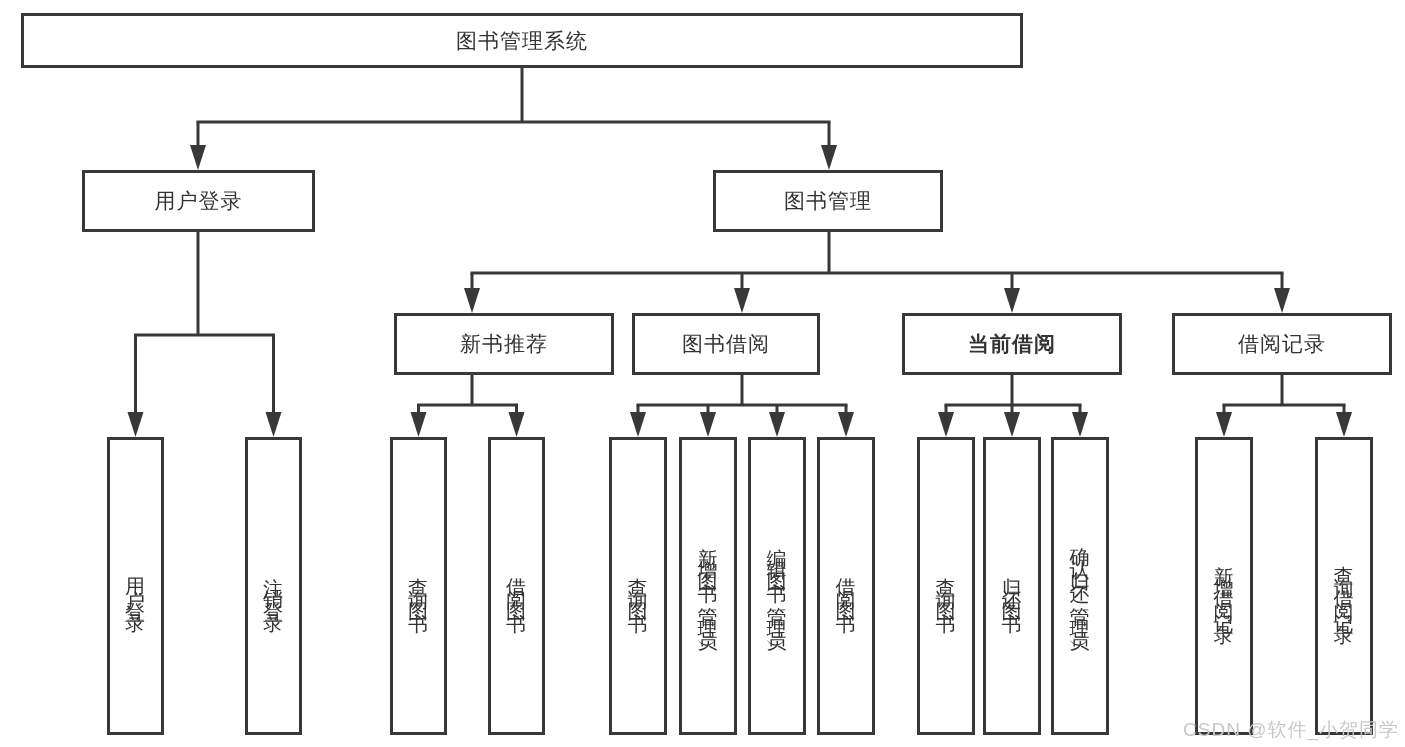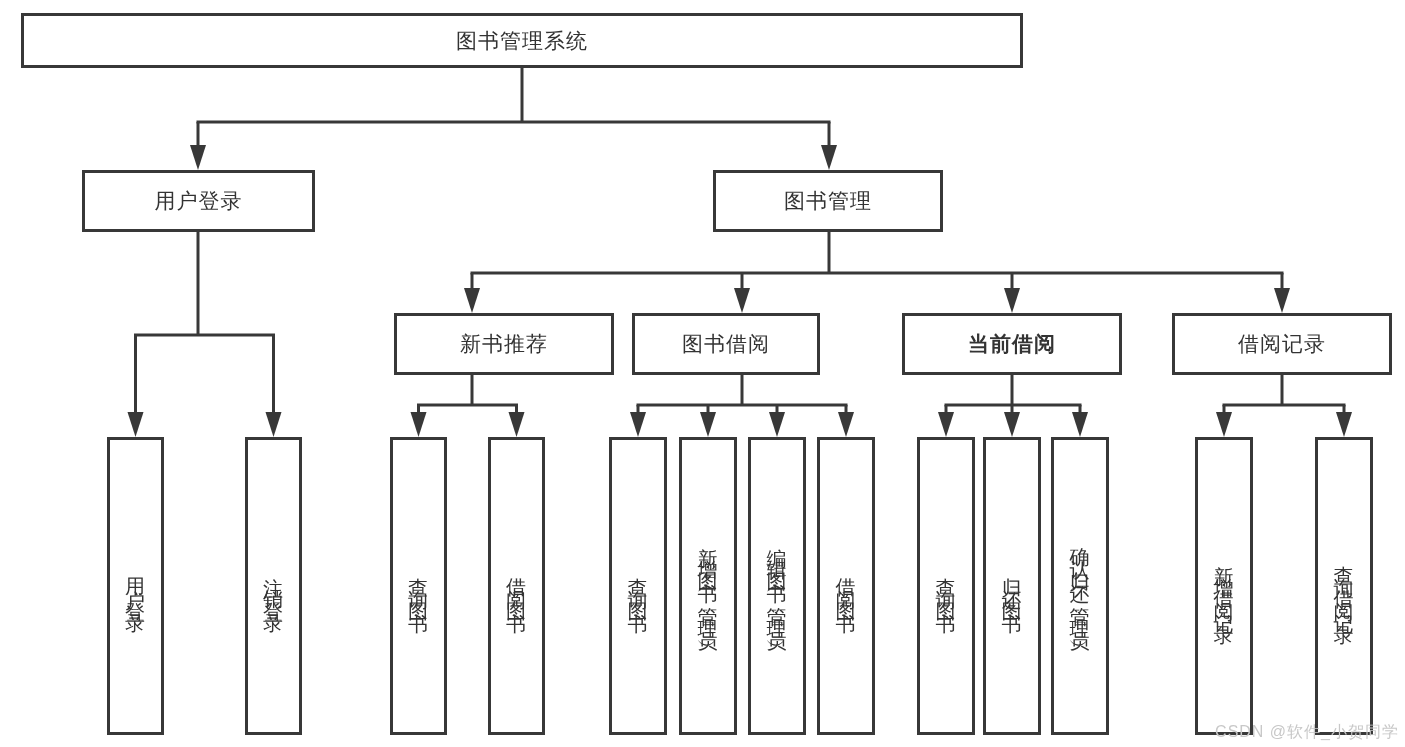--- a/index.html
+++ b/index.html
@@ -43,21 +43,21 @@
     text-orientation:mixed;
     font-size:20px;
     letter-spacing:12px;
     line-height:1;
     color:var(--text);
   }
   .watermark{
     position:absolute;
     right:6px;
     bottom:4px;
-    font-size:16px;
+    font-size:19px;
     color:var(--watermark);
     letter-spacing:1px;
     z-index:5;
     white-space:nowrap;
   }
 </style>
 </head>
 <body>
 
 <div class="canvas">

